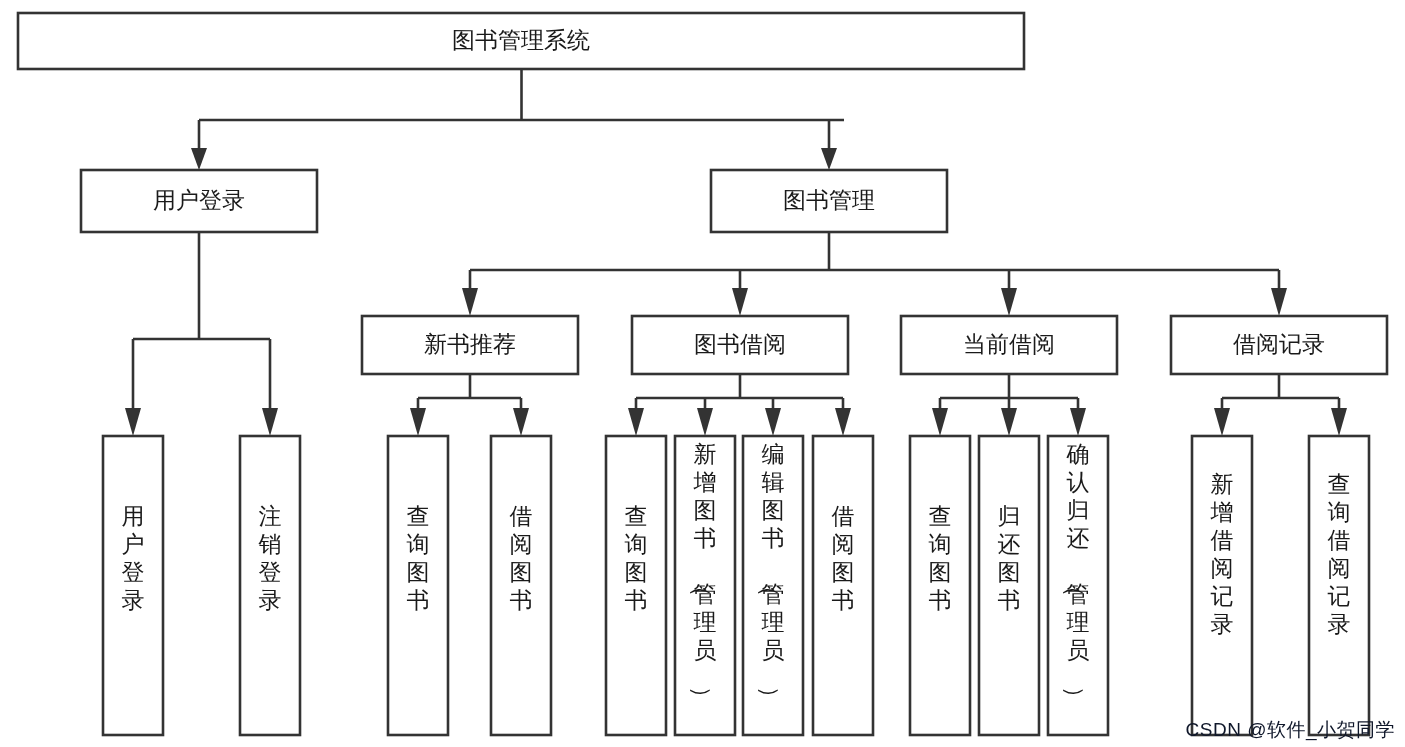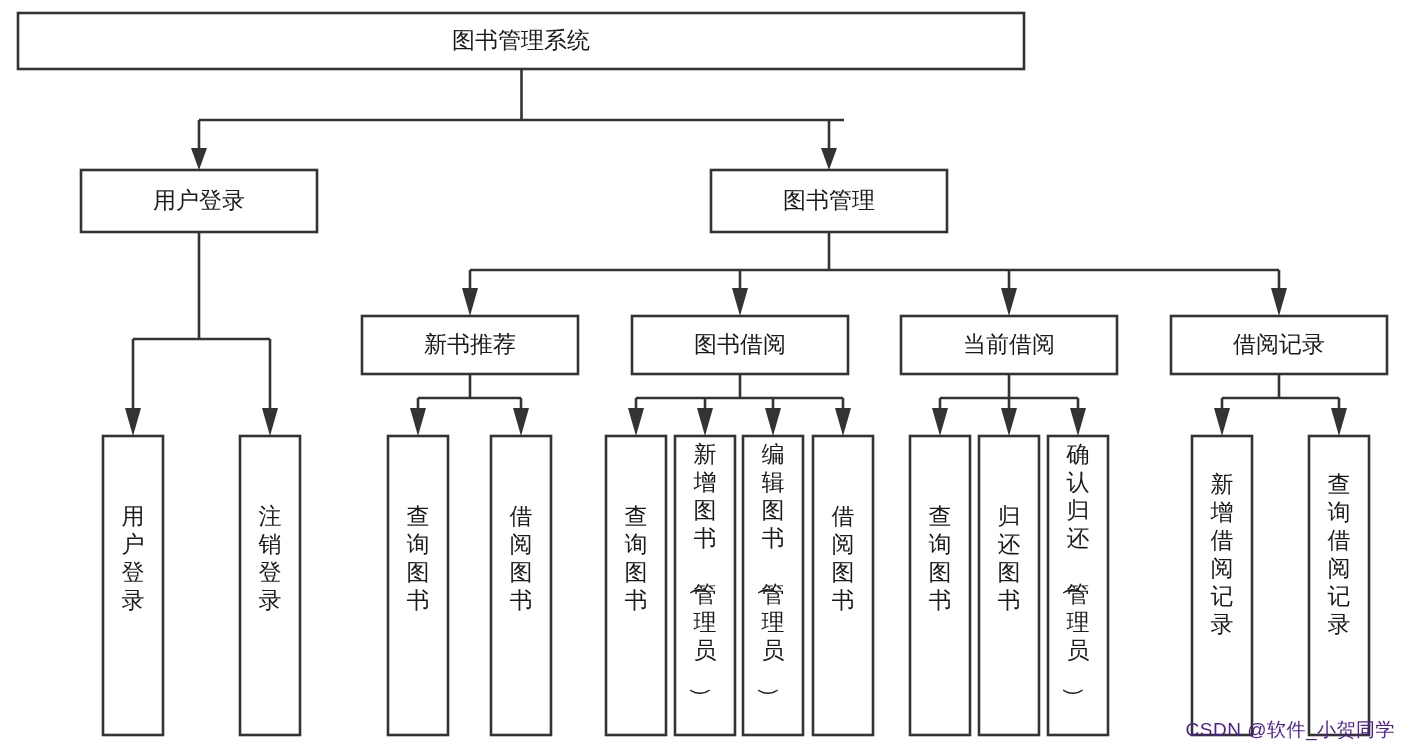--- a/index.html
+++ b/index.html
@@ -47,21 +47,21 @@
     fill: #1a1a1a;
     font-size: 23px;
     text-anchor: middle;
   }
   .watermark {
     position: absolute;
     right: 10px;
     bottom: 4px;
     font-family: "Liberation Sans", "DejaVu Sans", sans-serif;
     font-size: 19px;
-    color: #4c1d95;
+    color: #0f172a;
     letter-spacing: 0.5px;
     white-space: nowrap;
     user-select: none;
   }
 </style>
 </head>
 <body>
 
 <svg id="canvas" viewBox="0 0 1405 747" xmlns="http://www.w3.org/2000/svg">
 

